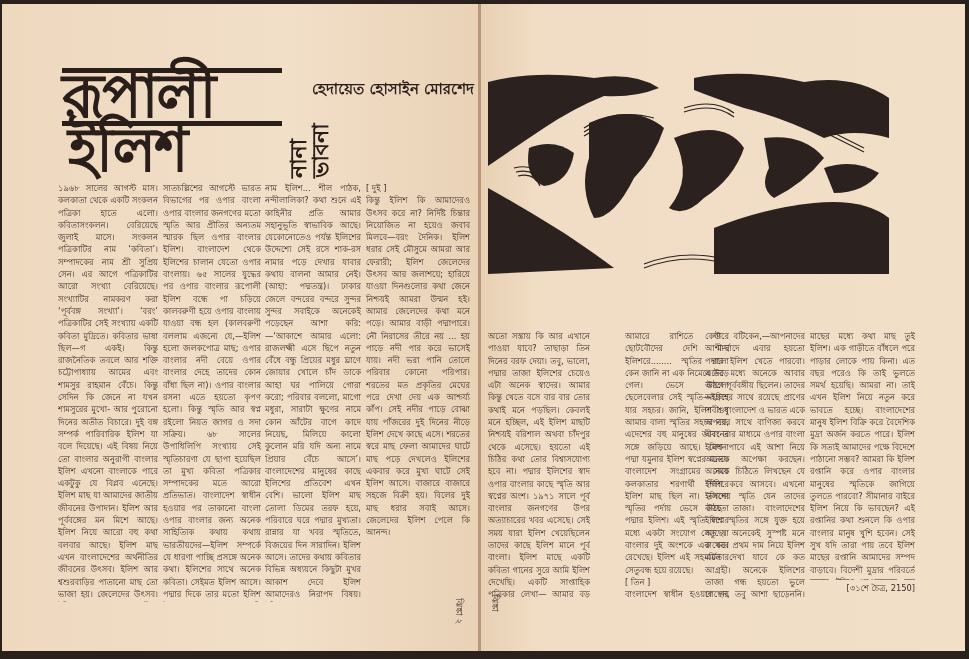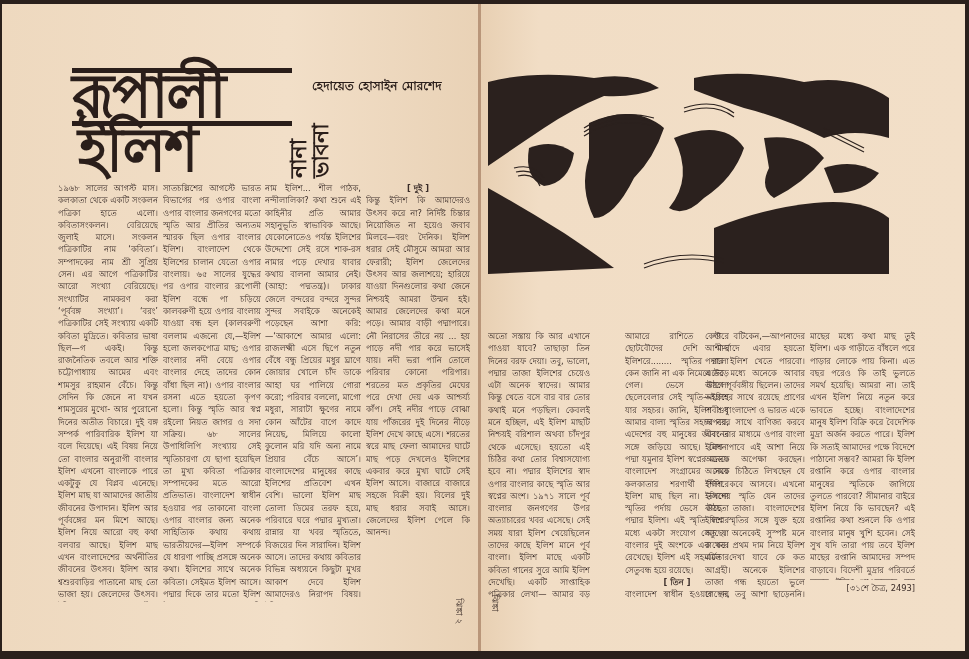--- a/index.html
+++ b/index.html
@@ -1,28 +1,28 @@
 <!DOCTYPE html>
 <html><head>
 <meta charset="utf-8">
 <style>
   html,body{margin:0;padding:0;}
   body{width:969px;height:659px;background:#2a201c;position:relative;overflow:hidden;font-family:"DejaVu Sans",sans-serif;}
   .page{position:absolute;top:4px;background:#f0dcc4;}
   #left-page{left:2px;width:476px;height:647px;background:linear-gradient(90deg,#eed9bf 0%,#f2dfc8 60%,#e9d2b6 100%);}
   #right-page{left:481px;width:484px;height:647px;background:linear-gradient(90deg,#e8d0b3 0%,#f1ddc5 12%,#f2dfc8 100%);}
   .spine{position:absolute;left:478px;top:4px;width:3px;height:647px;background:#b9967a;}
-  .title-block{position:absolute;left:72px;top:64px;width:228px;height:110px;}
+  .title-block{position:absolute;left:62px;top:64px;width:228px;height:110px;}
   .title-line{font-family:"DejaVu Sans",sans-serif;font-weight:900;color:#2a1e1a;font-size:58px;line-height:52px;letter-spacing:-2px;transform:scaleY(1.05);white-space:nowrap;}
   .title-bar{position:absolute;height:5px;background:#2a1e1a;left:0;width:220px;}
   .series-vert{position:absolute;left:288px;top:108px;width:45px;height:70px;font-weight:700;color:#2a1e1a;font-size:22px;writing-mode:vertical-rl;transform:rotate(180deg);line-height:22px;}
-  .author{position:absolute;left:312px;top:77px;font-size:12px;font-weight:700;color:#2a1e1a;}
+  .author{position:absolute;left:312px;top:77px;font-size:15px;font-weight:700;color:#2a1e1a;}
   .col{position:absolute;font-size:8.3px;line-height:12.3px;color:#3a2c28;text-align:justify;overflow:hidden;}
   .col p{margin:0;}
-  .sec{text-align:center;font-weight:700;margin:2px 0;}
+  .sec{font-weight:400;margin:2px 0;}
   .footer-rot{position:absolute;font-size:9px;color:#3a2c28;writing-mode:vertical-rl;}
   .illus{position:absolute;left:484px;top:68px;width:412px;height:210px;}
   .date{text-align:right;}
 </style>
 </head>
 <body>
 
 <div class="page" id="left-page"></div>
 <div class="spine"></div>
 <div class="page" id="right-page"></div>
@@ -88,13 +88,13 @@
   <p>আমারে রাশিতে পারে ছোটবৌদের দেশি মাছ ইলিশরে........ স্মৃতির গলো কেন জানি না এক নিমেষে উড়ে গেল। ভেসে উঠলো ছেলেবেলার সেই স্মৃতি—ইলিশ যার সহচর। জানি, ইলিশ শুধু আমার বাল্য স্মৃতির সহচর নয়, এদেশের বহু মানুষের জীবনের সঙ্গে জড়িয়ে আছে। মেঘনা পদ্মা যমুনার ইলিশ স্বপ্নের মতো। বাংলাদেশ সংগ্রামের সময় কলকাতার শরণার্থী শিবিরে ইলিশ মাছ ছিল না। তখনো স্মৃতির পর্দায় ভেসে উঠতো পদ্মার ইলিশ। এই স্মৃতি স্বপ্নের মধ্যে একটা সংযোগ সেতু যা বাংলার দুই অংশকে এক করে রেখেছে। ইলিশ এই সহমর্মিতার সেতুবন্ধ হয়ে রয়েছে।</p>
   <p class="sec">[ তিন ]</p>
   <p>বাংলাদেশ স্বাধীন হওয়ার পর ইলিশের প্রসঙ্গ সোচ্চার হয়ে উঠেছে। কথায় কথায় ভারতের মনে-</p>
 </div>
 <div class="col" style="left:705px;top:330px;width:100px;height:270px;">
     <p>কেউ বটিকেন,—আপনাদের আশী-র্বাদে এবার হয়তো পদ্মার ইলিশ খেতে পারবো। এদের মধ্যে অনেকে আবার আগে পূর্ববঙ্গীয় ছিলেন। তাদের আগ্রহের সাথে রয়েছে প্রাণের দাবী। বাংলাদেশ ও ভারত একে অপরের সাথে বাণিজ্য করবে এবং তার মাধ্যমে ওপার বাংলা ইলিশ পাবে এই আশা নিয়ে অনেকে অপেক্ষা করছেন। অনেকে চিঠিতে লিখছেন যে ইলিশ কবে আসবে। এখনো ইলিশের স্মৃতি যেন তাদের কাছে তাজা। বাংলাদেশের ইলিশ স্মৃতির সঙ্গে যুক্ত হয়ে আছে। অনেকেই সুস্পষ্ট মনে রাখেন। প্রথম দাম নিয়ে ইলিশ এলে দেখা যাবে কে কত আগ্রহী। অনেকে ইলিশের তাজা গন্ধ হয়তো ভুলে গেছেন, তবু আশা ছাড়েননি। ইলিশের স্মৃতির মধ্যে ঘুরে বেড়ায় বাঙালির মন। একেবারে ভাইরাল বাঁধা দিয়েছে, একবার এসেছে ইলিশ এসেছে এখন সবার বাজারে। রান্না দেখলে মনে হয় ইলিশের এই পর্ব আবার এসে গেল। কিন্তু একদিন আমার সেই দিন আসবে।</p>
   </div>
 <div class="col" style="left:810px;top:330px;width:105px;height:250px;">
     <p>মাছের মধ্যে কথা মাছ তুই ইলিশ। এক গাড়ীতে বাঁধলে পরে পাড়ার লোকে পায় কিনা। এত বছর পরেও কি তাই ভুলতে সমর্থ হয়েছি। আমরা না। তাই এখন ইলিশ নিয়ে নতুন করে ভাবতে হচ্ছে। বাংলাদেশের মানুষ ইলিশ বিক্রি করে বৈদেশিক মুদ্রা অর্জন করতে পারে। ইলিশ কি সত্যই আমাদের পক্ষে বিদেশে পাঠানো সম্ভব? আমরা কি ইলিশ রপ্তানি করে ওপার বাংলার মানুষের স্মৃতিকে জাগিয়ে তুলতে পারবো? সীমানার বাইরে ইলিশ নিয়ে কি ভাবছেন? এই রপ্তানির কথা শুনলে কি ওপার বাংলার মানুষ খুশি হবেন। সেই সুখ যদি তারা পায় তবে ইলিশ মাছের রপ্তানি আমাদের সম্পদ বাড়াবে। বিদেশী মুদ্রার পরিবর্তে সস্তায় ইলিশ খাওয়ানোর মত উদারতা দেখাতে পারি। কিন্তু ইলিশ যদি কাঁটাতার পার হয়ে ওপার বাংলার রসনা তৃপ্ত করে তাহলে তাদের আমাদের প্রতি সহমর্মিতা আরো বাড়বে। তাহলে ইলিশ মাছকে ওপার বাংলায় পাঠিয়ে বিদেশী মুদ্রা আয় করতে হবে। এখানে বলতে হয় আমাদের কাছে ইলিশ এক জাতীয় সম্পদ। ইলিশের বাজার যেন বিদেশী হাতে না যায়। আমাদের অর্থনীতির দিকটাও বিবেচনা করতে হবে। ইলিশ দিয়ে যদি আমরা বন্ধুত্ব ও সম্প্রীতি স্থাপন করতে পারি, এবং সেই সম্প্রীতি যদি সস্তায় হয় তবে কথা কি। বন্ধু রাষ্ট্রের সাথে যদি ইলিশ আমাদের সম্পর্ককে আরো মজবুত করে ভালো। যদি ইলিশ দিয়ে বৈদেশিক মুদ্রা আয় করা সম্ভব হয় এবং বন্ধুত্বপূর্ণ দেশের অংশগ্রহণ উপকারী হয় তবেই উত্তম। সেই ইলিশ যদি আমাদের সম্পদ বাড়ায়, অন্য দেশের রসনা তৃপ্ত করে, এবং আমাদের জাতীয় সম্পদকে সম্মান করতে পারে তবে ক্ষতি কি?</p>
   </div>
-<div class="col date" style="left:810px;top:582px;width:105px;height:14px;">[৩১শে চৈত্র, 2493]</div>
+<div class="col date" style="left:810px;top:582px;width:105px;height:14px;">[৩১শে চৈত্র, 2150]</div>
 
 </body></html>

